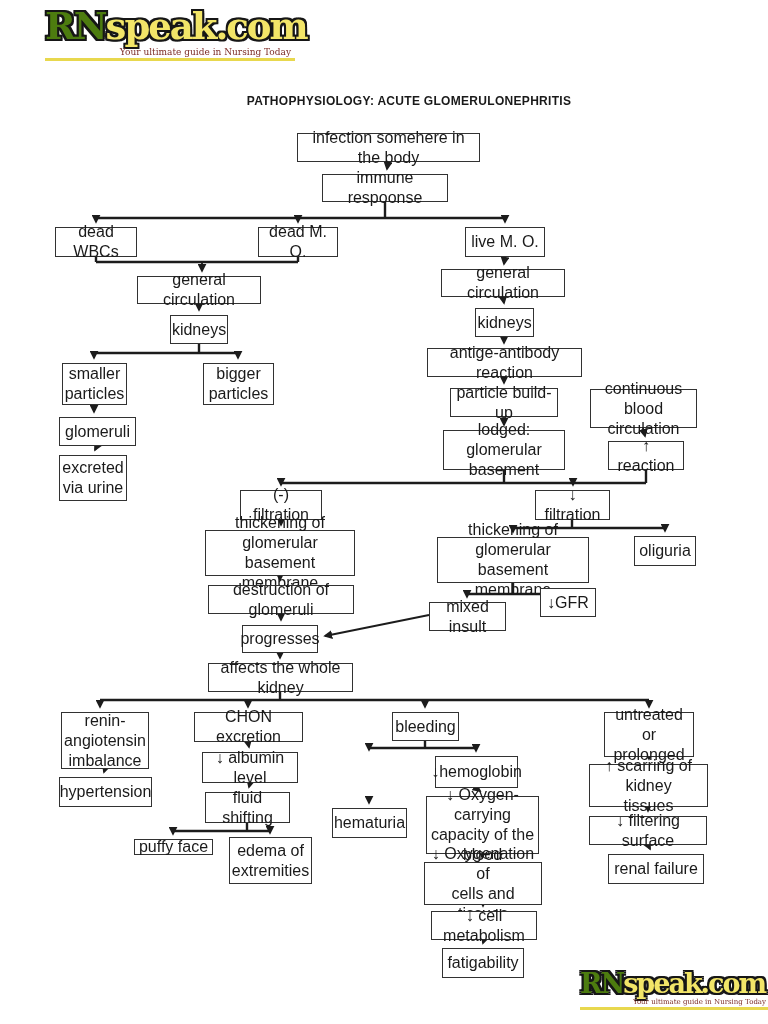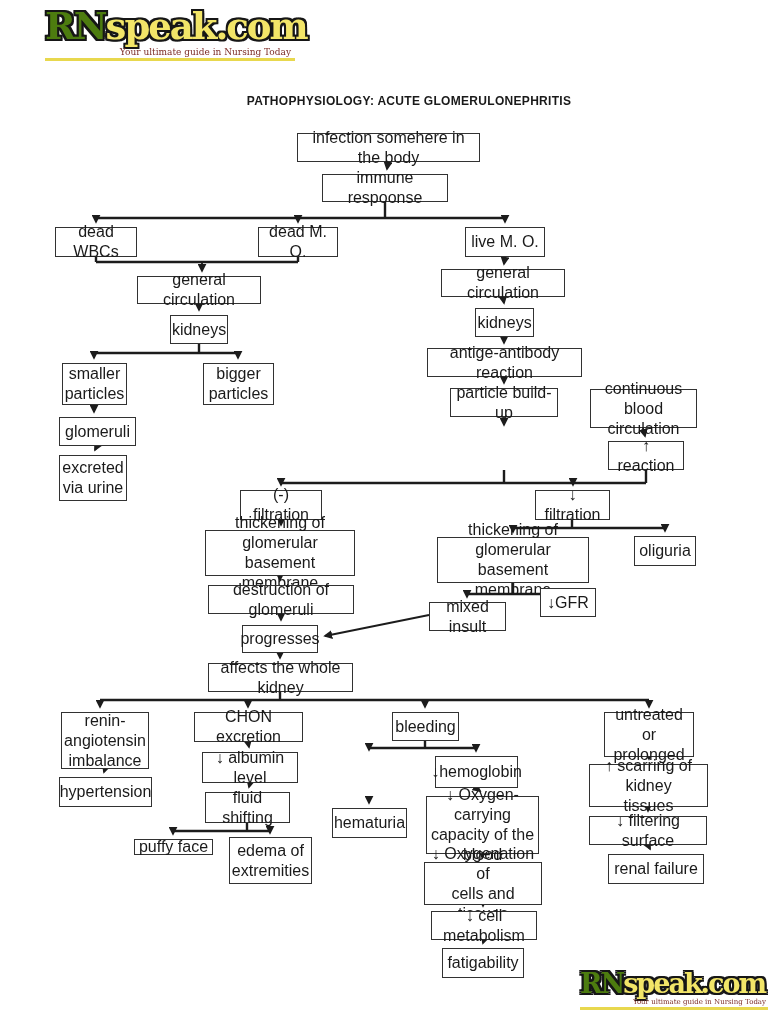--- a/index.html
+++ b/index.html
@@ -144,20 +144,22 @@
 particles</div>
   <div class="node" style="left:59px;top:417px;width:77px;height:29px">glomeruli</div>
   <div class="node" style="left:59px;top:455px;width:68px;height:46px">excreted
 via urine</div>
   <div class="node" style="left:441px;top:269px;width:124px;height:28px">general circulation</div>
   <div class="node" style="left:475px;top:308px;width:59px;height:29px">kidneys</div>
   <div class="node" style="left:427px;top:348px;width:155px;height:29px">antige-antibody reaction</div>
   <div class="node" style="left:450px;top:388px;width:108px;height:29px">particle build-up</div>
   <div class="node" style="left:590px;top:389px;width:107px;height:39px">continuous
 blood circulation</div>
+  <div class="node" style="left:443px;top:430px;width:122px;height:40px">lodged: glomerular
+basement</div>
   <div class="node" style="left:608px;top:441px;width:76px;height:29px">↑ reaction</div>
   <div class="node" style="left:240px;top:490px;width:82px;height:30px">(-) filtration</div>
   <div class="node" style="left:535px;top:490px;width:75px;height:30px">↓ filtration</div>
   <div class="node" style="left:205px;top:530px;width:150px;height:46px">thickening of glomerular
 basement membrane</div>
   <div class="node" style="left:437px;top:537px;width:152px;height:46px">thickening of glomerular
 basement membrane</div>
   <div class="node" style="left:634px;top:536px;width:62px;height:30px">oliguria</div>
   <div class="node" style="left:208px;top:585px;width:146px;height:29px">destruction of glomeruli</div>
   <div class="node" style="left:429px;top:602px;width:77px;height:29px">mixed insult</div>

